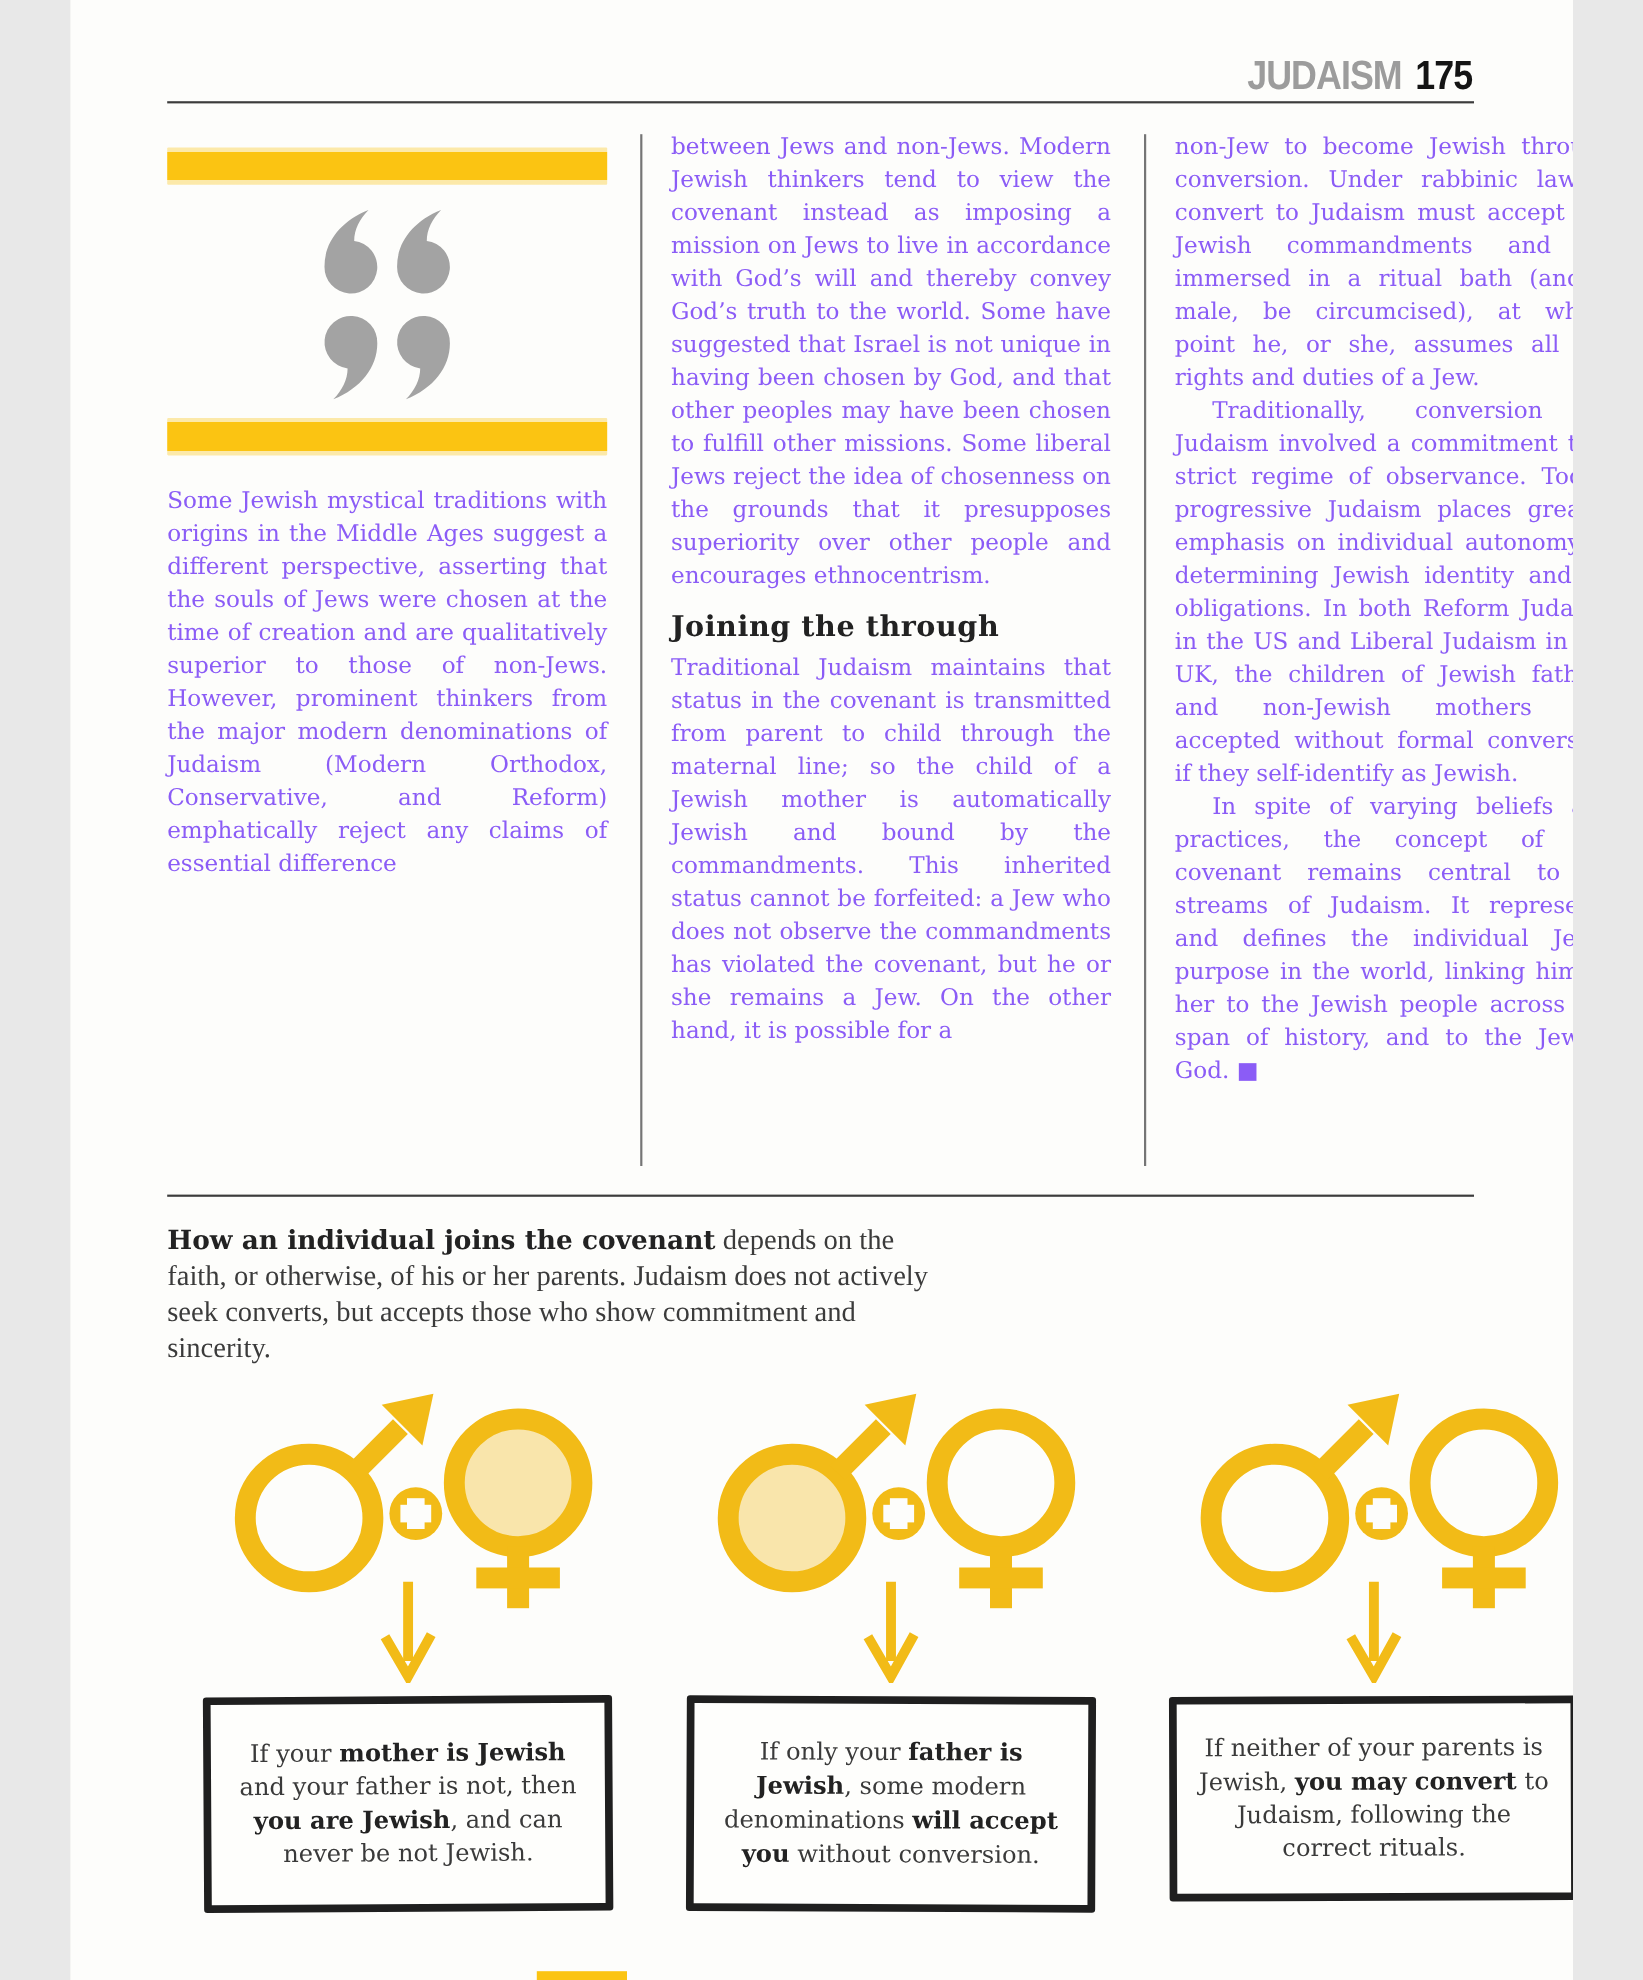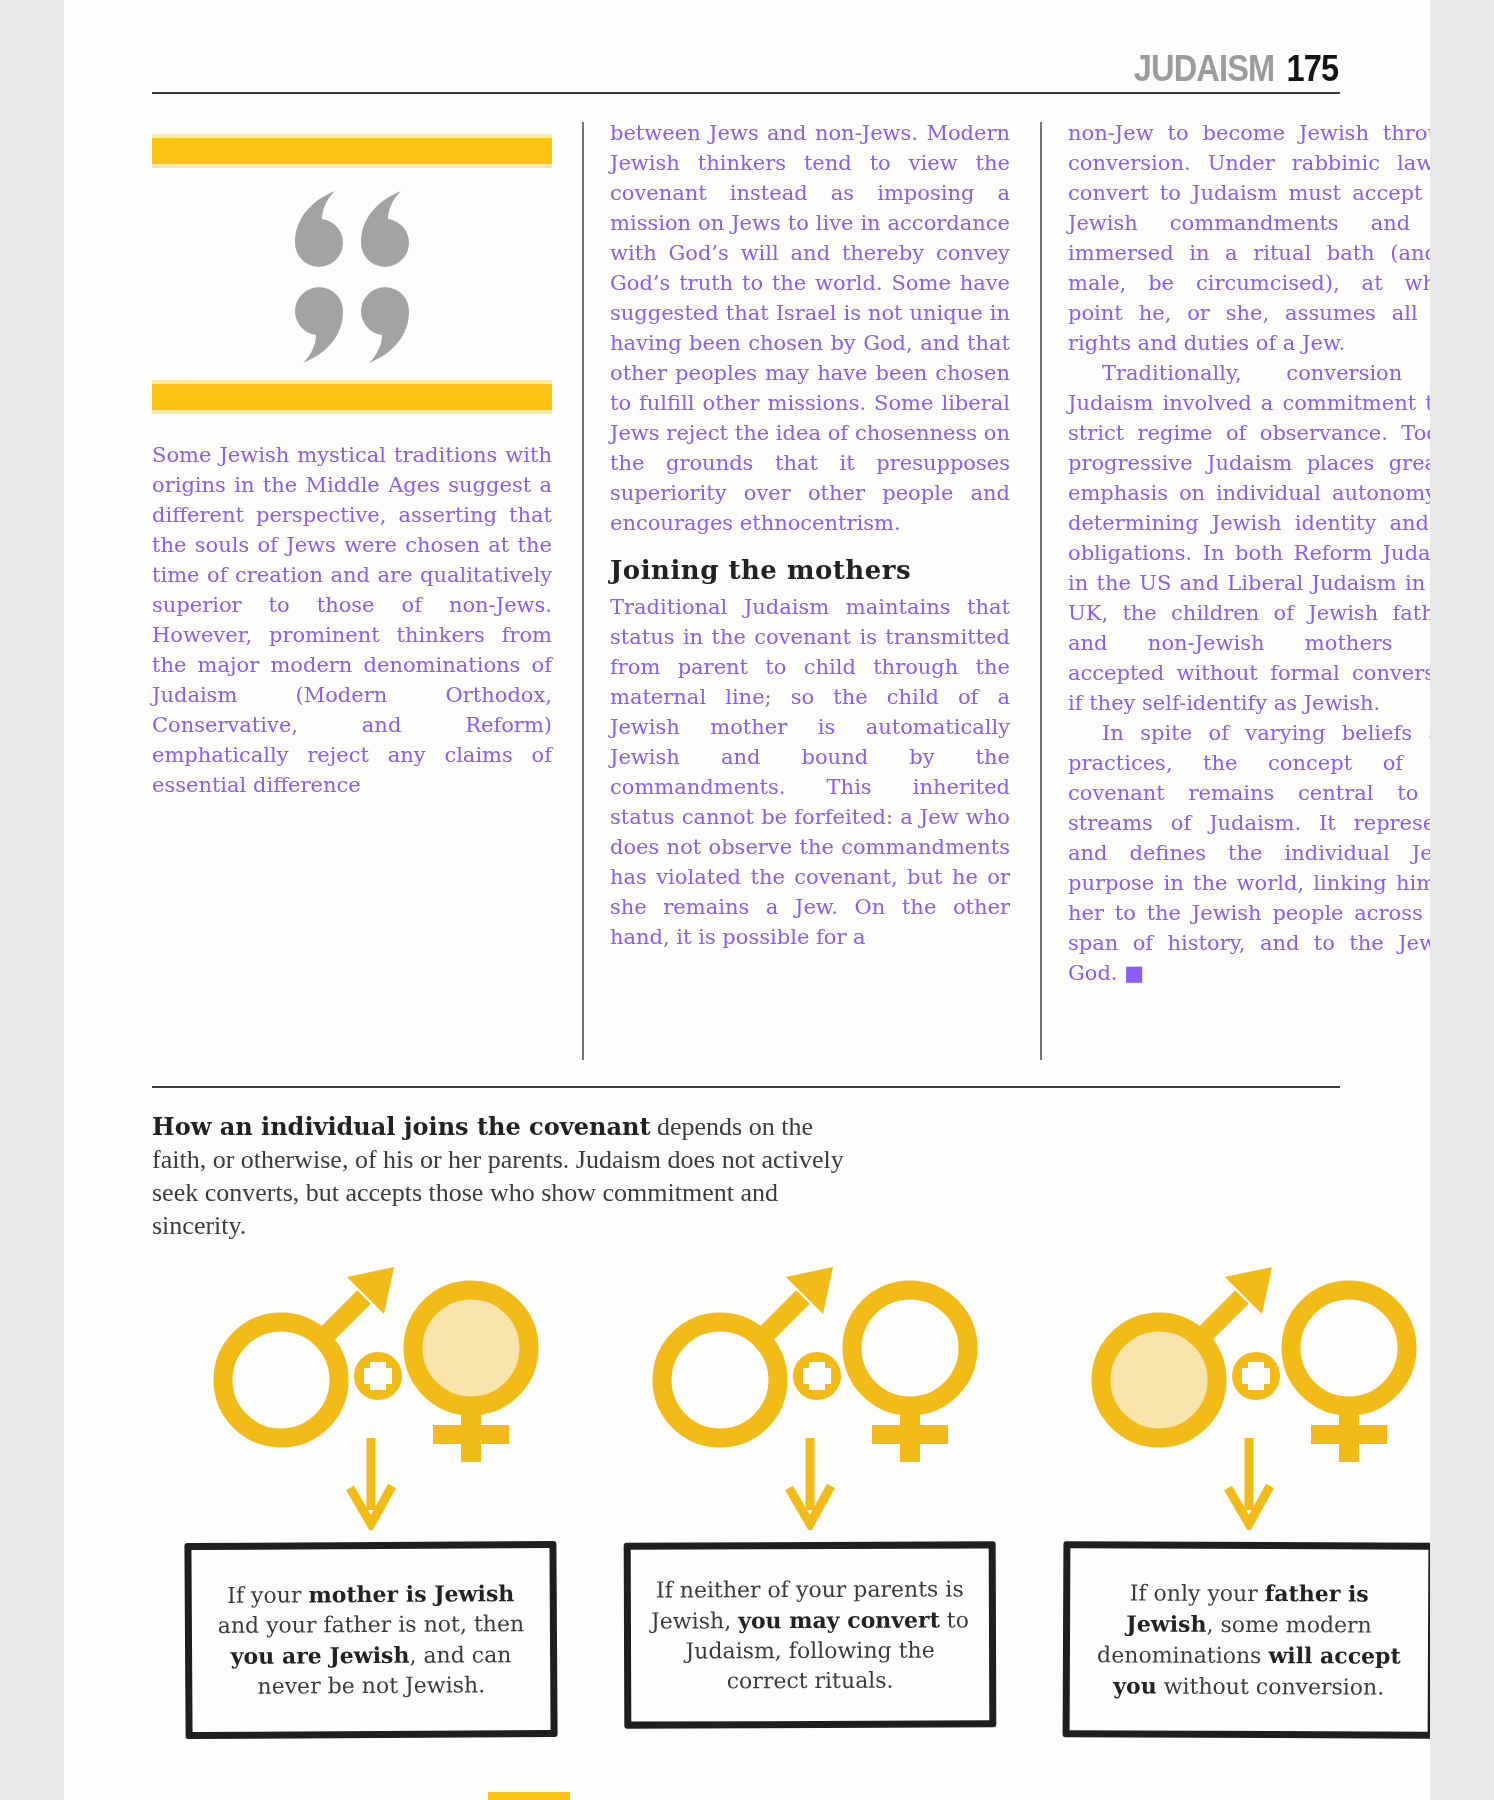--- a/index.html
+++ b/index.html
@@ -121,21 +121,21 @@
           </g>
         </svg>
 
         <div class="yellow-bar bar-bottom"></div>
 
         <p class="body-p">Some Jewish mystical traditions with origins in the Middle Ages suggest a different perspective, asserting that the souls of Jews were chosen at the time of creation and are qualitatively superior to those of non-Jews. However, prominent thinkers from the major modern denominations of Judaism (Modern Orthodox, Conservative, and Reform) emphatically reject any claims of essential difference</p>
       </div>
 
       <div class="col2">
         <p class="body-p">between Jews and non-Jews. Modern Jewish thinkers tend to view the covenant instead as imposing a mission on Jews to live in accordance with God’s will and thereby convey God’s truth to the world. Some have suggested that Israel is not unique in having been chosen by God, and that other peoples may have been chosen to fulfill other missions. Some liberal Jews reject the idea of chosenness on the grounds that it presupposes superiority over other people and encourages ethnocentrism.</p>
-        <h3 class="subhead">Joining the mothers</h3>
+        <h3 class="subhead">Joining the through</h3>
         <p class="body-p">Traditional Judaism maintains that status in the covenant is transmitted from parent to child through the maternal line; so the child of a Jewish mother is automatically Jewish and bound by the commandments. This inherited status cannot be forfeited: a Jew who does not observe the commandments has violated the covenant, but he or she remains a Jew. On the other hand, it is possible for a</p>
       </div>
 
       <div class="col3">
         <p class="body-p">non-Jew to become Jewish through conversion. Under rabbinic law, a convert to Judaism must accept the Jewish commandments and be immersed in a ritual bath (and if male, be circumcised), at which point he, or she, assumes all the rights and duties of a Jew.</p>
         <p class="body-p indent">Traditionally, conversion to Judaism involved a commitment to a strict regime of observance. Today, progressive Judaism places greater emphasis on individual autonomy in determining Jewish identity and its obligations. In both Reform Judaism in the US and Liberal Judaism in the UK, the children of Jewish fathers and non-Jewish mothers are accepted without formal conversion if they self-identify as Jewish.</p>
         <p class="body-p indent">In spite of varying beliefs and practices, the concept of the covenant remains central to all streams of Judaism. It represents and defines the individual Jew’s purpose in the world, linking him or her to the Jewish people across the span of history, and to the Jewish God. ■</p>
       </div>
 
     </div>
@@ -169,20 +169,49 @@
       </svg>
       <svg class="down-arrow" width="58" height="96" viewBox="0 0 58 96">
         <line x1="29" y1="4" x2="29" y2="76" stroke="#f2bb17" stroke-width="9"></line>
         <polyline points="8,54 29,90 50,52" fill="none" stroke="#f2bb17" stroke-width="9"></polyline>
       </svg>
       <div class="rule-box">
         <div class="rich"><span>If your </span><span class="b">mother is Jewish</span><span> and your father is not, then </span><span class="b">you are Jewish</span><span>, and can never be not Jewish.</span></div>
       </div>
     </div>
 
+    <div class="family-group g2">
+      <svg width="340" height="240" viewBox="0 0 340 240">
+        <g>
+          <circle cx="80" cy="152" r="58" fill="#f9e5ab"></circle>
+          <circle cx="80" cy="152" r="58" fill="none" stroke="#f2bb17" stroke-width="19"></circle>
+          <line x1="121" y1="111" x2="163" y2="69" stroke="#f2bb17" stroke-width="19"></line>
+          <polygon points="193,39 183,86 146,49" fill="#f2bb17"></polygon>
+        </g>
+        <g>
+          <circle cx="177" cy="148" r="24" fill="#f2bb17"></circle>
+          <rect x="169" y="134" width="16" height="28" fill="#fdfdfb"></rect>
+          <rect x="163" y="140" width="28" height="16" fill="#fdfdfb"></rect>
+        </g>
+        <g>
+          <circle cx="270" cy="120" r="58" fill="#fdfdfb"></circle>
+          <circle cx="270" cy="120" r="58" fill="none" stroke="#f2bb17" stroke-width="19"></circle>
+          <rect x="260" y="178" width="20" height="56" fill="#f2bb17"></rect>
+          <rect x="232" y="197" width="76" height="19" fill="#f2bb17"></rect>
+        </g>
+      </svg>
+      <svg class="down-arrow" width="58" height="96" viewBox="0 0 58 96">
+        <line x1="29" y1="4" x2="29" y2="76" stroke="#f2bb17" stroke-width="9"></line>
+        <polyline points="8,54 29,90 50,52" fill="none" stroke="#f2bb17" stroke-width="9"></polyline>
+      </svg>
+      <div class="rule-box">
+        <div class="rich"><span>If only your </span><span class="b">father is Jewish</span><span>, some modern denominations </span><span class="b">will accept you</span><span> without conversion.</span></div>
+      </div>
+    </div>
+
     <div class="family-group g3">
       <svg width="340" height="240" viewBox="0 0 340 240">
         <g>
           <circle cx="80" cy="152" r="58" fill="#fdfdfb"></circle>
           <circle cx="80" cy="152" r="58" fill="none" stroke="#f2bb17" stroke-width="19"></circle>
           <line x1="121" y1="111" x2="163" y2="69" stroke="#f2bb17" stroke-width="19"></line>
           <polygon points="193,39 183,86 146,49" fill="#f2bb17"></polygon>
         </g>
         <g>
           <circle cx="177" cy="148" r="24" fill="#f2bb17"></circle>
@@ -198,45 +227,16 @@
       </svg>
       <svg class="down-arrow" width="58" height="96" viewBox="0 0 58 96">
         <line x1="29" y1="4" x2="29" y2="76" stroke="#f2bb17" stroke-width="9"></line>
         <polyline points="8,54 29,90 50,52" fill="none" stroke="#f2bb17" stroke-width="9"></polyline>
       </svg>
       <div class="rule-box">
         <div class="rich"><span>If neither of your parents is Jewish, </span><span class="b">you may convert</span><span> to Judaism, following the correct rituals.</span></div>
       </div>
     </div>
 
-    <div class="family-group g2">
-      <svg width="340" height="240" viewBox="0 0 340 240">
-        <g>
-          <circle cx="80" cy="152" r="58" fill="#f9e5ab"></circle>
-          <circle cx="80" cy="152" r="58" fill="none" stroke="#f2bb17" stroke-width="19"></circle>
-          <line x1="121" y1="111" x2="163" y2="69" stroke="#f2bb17" stroke-width="19"></line>
-          <polygon points="193,39 183,86 146,49" fill="#f2bb17"></polygon>
-        </g>
-        <g>
-          <circle cx="177" cy="148" r="24" fill="#f2bb17"></circle>
-          <rect x="169" y="134" width="16" height="28" fill="#fdfdfb"></rect>
-          <rect x="163" y="140" width="28" height="16" fill="#fdfdfb"></rect>
-        </g>
-        <g>
-          <circle cx="270" cy="120" r="58" fill="#fdfdfb"></circle>
-          <circle cx="270" cy="120" r="58" fill="none" stroke="#f2bb17" stroke-width="19"></circle>
-          <rect x="260" y="178" width="20" height="56" fill="#f2bb17"></rect>
-          <rect x="232" y="197" width="76" height="19" fill="#f2bb17"></rect>
-        </g>
-      </svg>
-      <svg class="down-arrow" width="58" height="96" viewBox="0 0 58 96">
-        <line x1="29" y1="4" x2="29" y2="76" stroke="#f2bb17" stroke-width="9"></line>
-        <polyline points="8,54 29,90 50,52" fill="none" stroke="#f2bb17" stroke-width="9"></polyline>
-      </svg>
-      <div class="rule-box">
-        <div class="rich"><span>If only your </span><span class="b">father is Jewish</span><span>, some modern denominations </span><span class="b">will accept you</span><span> without conversion.</span></div>
-      </div>
-    </div>
-
   </div>
 
   <div class="edge-mark"></div>
 </div>
 
 </body></html>

